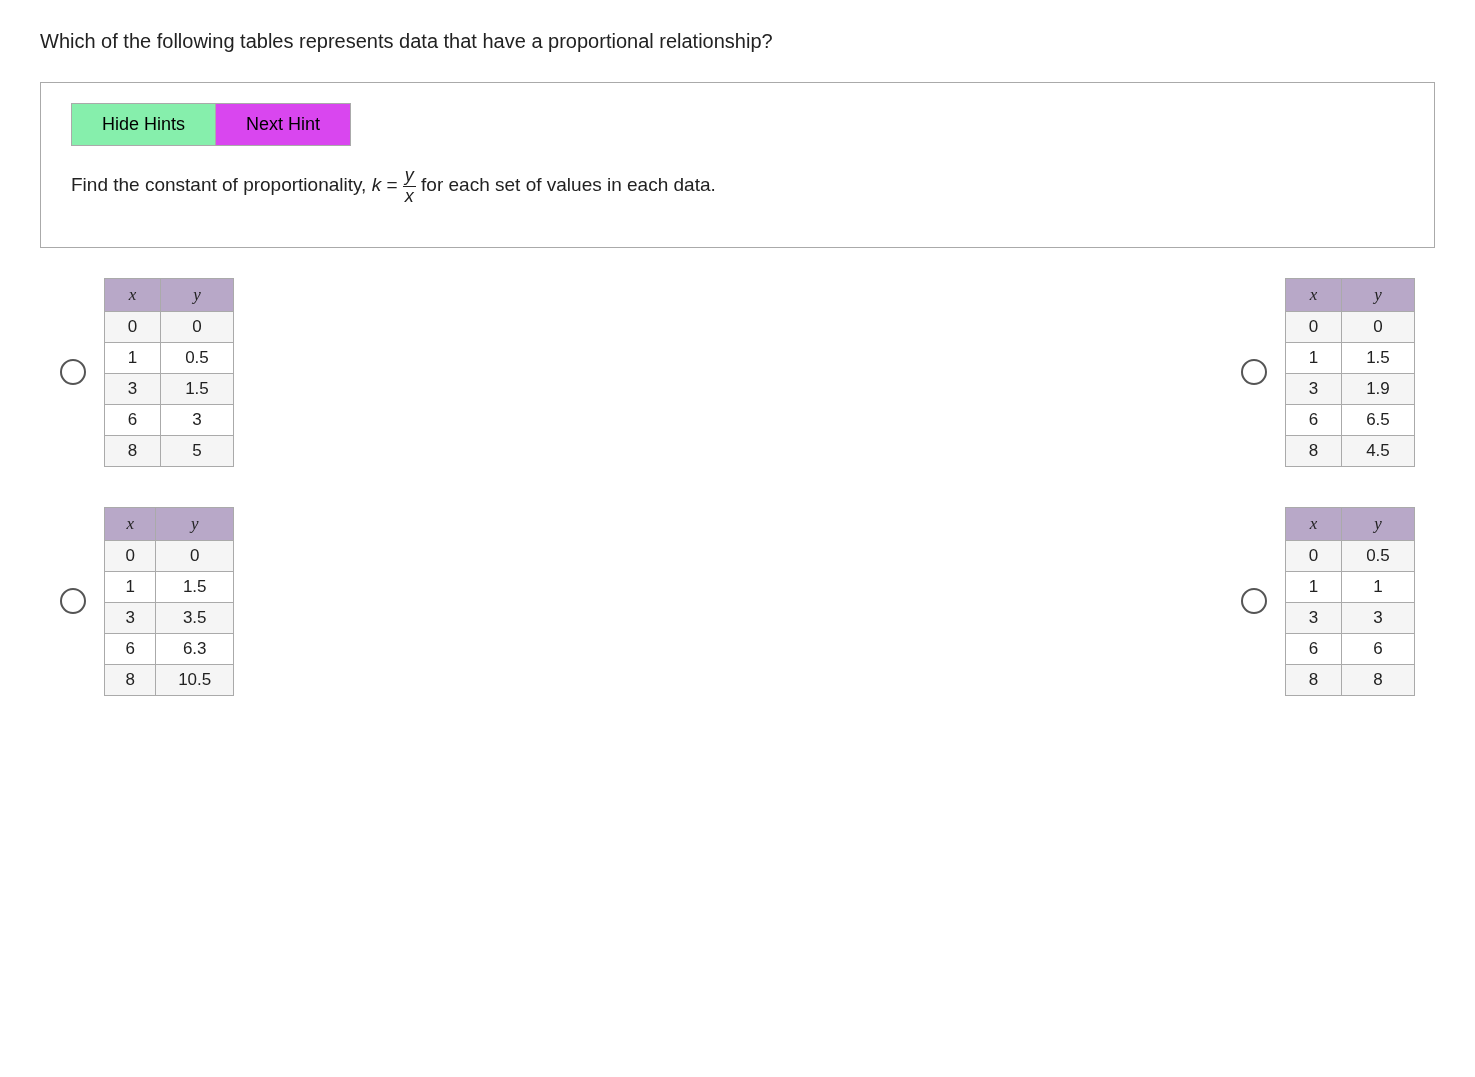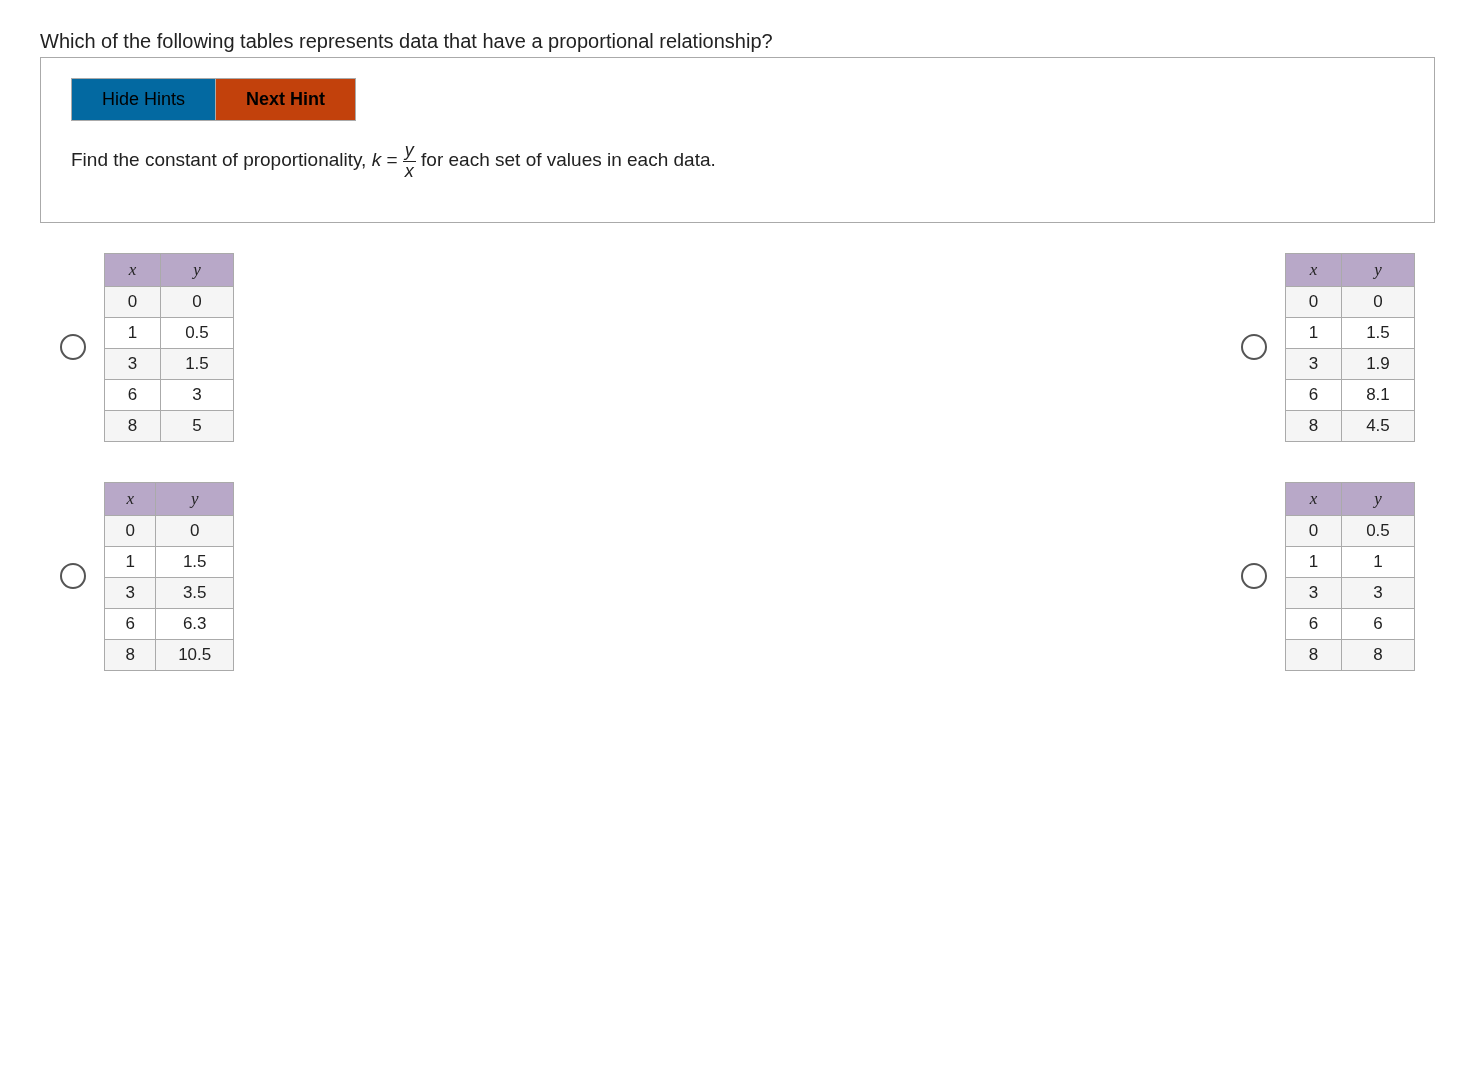--- a/index.html
+++ b/index.html
@@ -8,21 +8,21 @@
       font-family: Georgia, 'Times New Roman', serif;
       font-size: 18px;
       color: #222;
       padding: 30px 40px;
       width: 1475px;
       min-height: 1077px;
     }
 
     .question-text {
       font-size: 20px;
-      margin-bottom: 4px;
+      margin-bottom: 29px;
       font-family: Arial, sans-serif;
     }
 
     .hint-box {
       border: 1.5px solid #aaa;
       padding: 20px 30px 40px 30px;
       margin-bottom: 30px;
       min-height: 160px;
     }
 
@@ -31,27 +31,26 @@
       gap: 0;
       margin-bottom: 20px;
     }
 
     .hint-btn {
       padding: 10px 30px;
       font-size: 18px;
       font-family: Arial, sans-serif;
       cursor: pointer;
       border: 1.5px solid #aaa;
-      background: #0369a1;
+      background: #86efac;
     }
 
     .hint-btn.next {
-      background: #c2410c;
+      background: #d946ef;
       border-left: none;
-      font-weight: bold;
     }
 
     .hint-text {
       font-size: 19px;
       font-family: Arial, sans-serif;
       margin-top: 20px;
     }
 
     .fraction {
       display: inline-flex;
@@ -246,21 +245,21 @@
           <tr>
               <td>1</td>
               <td>1.5</td>
             </tr>
           <tr>
               <td>3</td>
               <td>1.9</td>
             </tr>
           <tr>
               <td>6</td>
-              <td>8.1</td>
+              <td>6.5</td>
             </tr>
           <tr>
               <td>8</td>
               <td>4.5</td>
             </tr>
         </tbody>
       </table>
     </div>
 
     <div class="table-row">

